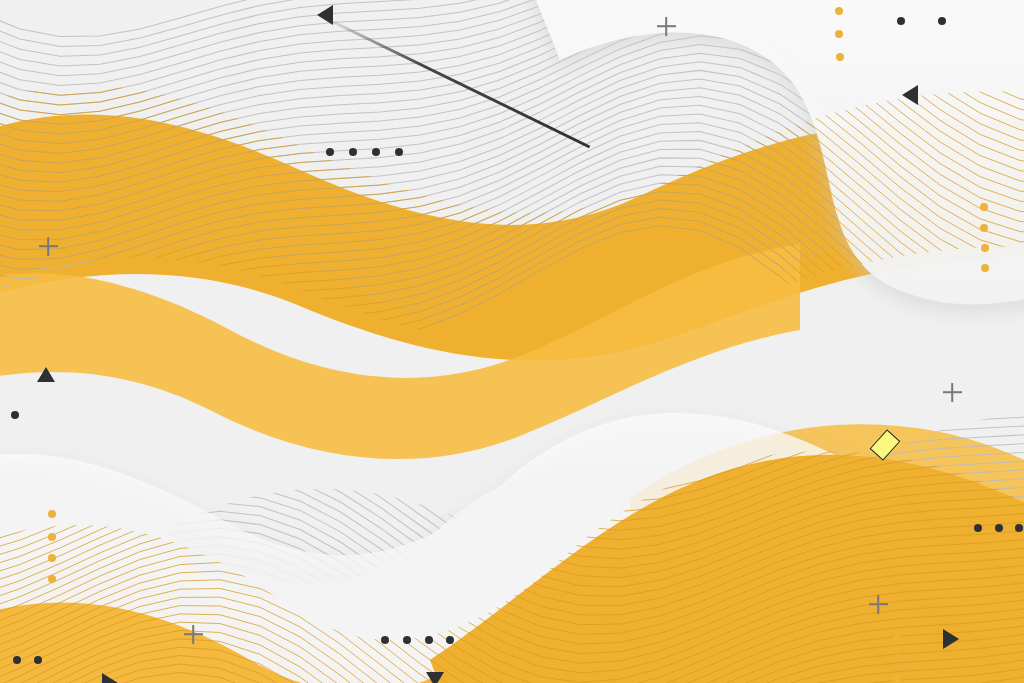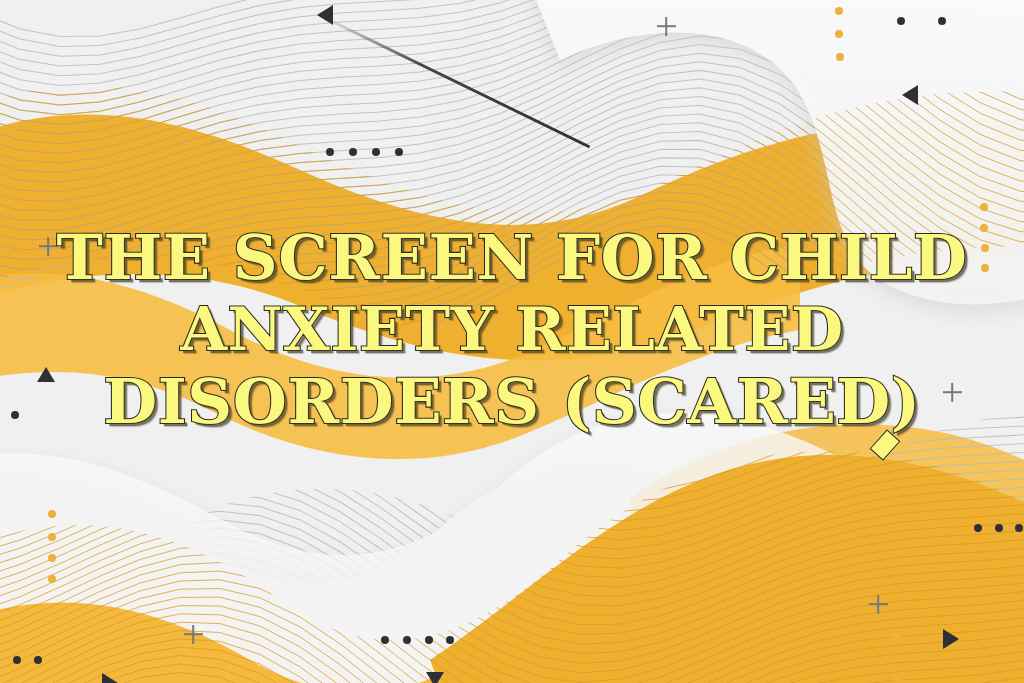--- a/index.html
+++ b/index.html
@@ -346,25 +346,20 @@
           <path d="M -80 338.7 L -20 363.1 L 20 366.5 L 60 360.6 L 100 348.7 L 140 334.2 L 180 320.6 L 220 310.1 L 260 303.6 L 300 300.2 L 340 297.8 L 380 293.7 L 420 285.6 L 460 272.0 L 500 253.3 L 540 231.4 L 580 209.7 L 620 192.3 L 660 183.1 L 700 185.1 L 740 199.3 L 780 224.6 L 820 258.0 L 860 294.6 L 900 329.4 L 940 357.3 L 980 374.9 L 1020 380.6 L 1060 374.9 L 1100 360.3" stroke="#d79b22" stroke-opacity="0.75" fill="none"></path>
           <path d="M -80 348.8 L -20 373.2 L 20 376.1 L 60 369.8 L 100 357.6 L 140 343.0 L 180 329.4 L 220 319.1 L 260 312.7 L 300 309.4 L 340 306.9 L 380 302.7 L 420 294.3 L 460 280.4 L 500 261.4 L 540 239.3 L 580 217.5 L 620 200.3 L 660 191.6 L 700 194.1 L 740 209.0 L 780 234.9 L 820 268.7 L 860 305.6 L 900 340.4 L 940 368.0 L 980 385.2 L 1020 390.3 L 1060 384.1 L 1100 369.1" stroke="#d79b22" stroke-opacity="0.75" fill="none"></path>
           <path d="M -80 359.0 L -20 383.2 L 20 385.6 L 60 379.0 L 100 366.5 L 140 351.9 L 180 338.3 L 220 328.1 L 260 321.8 L 300 318.6 L 340 316.1 L 380 311.7 L 420 303.0 L 460 288.8 L 500 269.4 L 540 247.1 L 580 225.4 L 620 208.3 L 660 200.0 L 700 203.2 L 740 218.7 L 780 245.2 L 820 279.5 L 860 316.6 L 900 351.3 L 940 378.7 L 980 395.4 L 1020 400.0 L 1060 393.3 L 1100 377.9" stroke="#d79b22" stroke-opacity="0.75" fill="none"></path>
           <path d="M -80 369.2 L -20 393.2 L 20 395.2 L 60 388.2 L 100 375.5 L 140 360.7 L 180 347.1 L 220 337.1 L 260 330.9 L 300 327.8 L 340 325.2 L 380 320.6 L 420 311.6 L 460 297.1 L 500 277.4 L 540 254.9 L 580 233.2 L 620 216.4 L 660 208.5 L 700 212.3 L 740 228.4 L 780 255.6 L 820 290.3 L 860 327.6 L 900 362.3 L 940 389.4 L 980 405.7 L 1020 409.7 L 1060 402.5 L 1100 386.7" stroke="#d79b22" stroke-opacity="0.75" fill="none"></path>
           <path d="M -80 379.3 L -20 403.2 L 20 404.7 L 60 397.3 L 100 384.4 L 140 369.5 L 180 356.0 L 220 346.0 L 260 340.1 L 300 336.9 L 340 334.4 L 380 329.6 L 420 320.3 L 460 305.4 L 500 285.4 L 540 262.8 L 580 241.0 L 620 224.5 L 660 217.0 L 700 221.4 L 740 238.2 L 780 266.0 L 820 301.1 L 860 338.7 L 900 373.3 L 940 400.1 L 980 415.9 L 1020 419.4 L 1060 411.6 L 1100 395.4" stroke="#d79b22" stroke-opacity="0.75" fill="none"></path>
           <path d="M -80 389.5 L -20 413.2 L 20 414.2 L 60 406.5 L 100 393.2 L 140 378.3 L 180 364.8 L 220 355.0 L 260 349.2 L 300 346.1 L 340 343.5 L 380 338.5 L 420 328.9 L 460 313.7 L 500 293.4 L 540 270.6 L 580 248.8 L 620 232.5 L 660 225.6 L 700 230.5 L 740 248.0 L 780 276.4 L 820 311.9 L 860 349.7 L 900 384.2 L 940 410.8 L 980 426.1 L 1020 429.0 L 1060 420.8 L 1100 404.1" stroke="#d79b22" stroke-opacity="0.75" fill="none"></path>
         </g>
     </g>
   </svg>
 
-  <div id="title-block">
-    <span class="title-line l1">THE SCREEN FOR CHILD</span>
-    <span class="title-line l2">ANXIETY RELATED</span>
-    <span class="title-line l3">DISORDERS (SCARED)</span>
-  </div>
 
   <div class="layer" id="marks-layer" style="pointer-events:none;">
       <div class="dot dark" style="left: 326px; top: 148px; width: 8px; height: 8px;"></div>
       <div class="dot dark" style="left: 349px; top: 148px; width: 8px; height: 8px;"></div>
       <div class="dot dark" style="left: 372px; top: 148px; width: 8px; height: 8px;"></div>
       <div class="dot dark" style="left: 395px; top: 148px; width: 8px; height: 8px;"></div>
       <div class="dot dark" style="left: 897px; top: 17px; width: 8px; height: 8px;"></div>
       <div class="dot dark" style="left: 938px; top: 17px; width: 8px; height: 8px;"></div>
       <div class="dot dark" style="left: 11px; top: 411px; width: 8px; height: 8px;"></div>
       <div class="dot dark" style="left: 13px; top: 656px; width: 8px; height: 8px;"></div>

